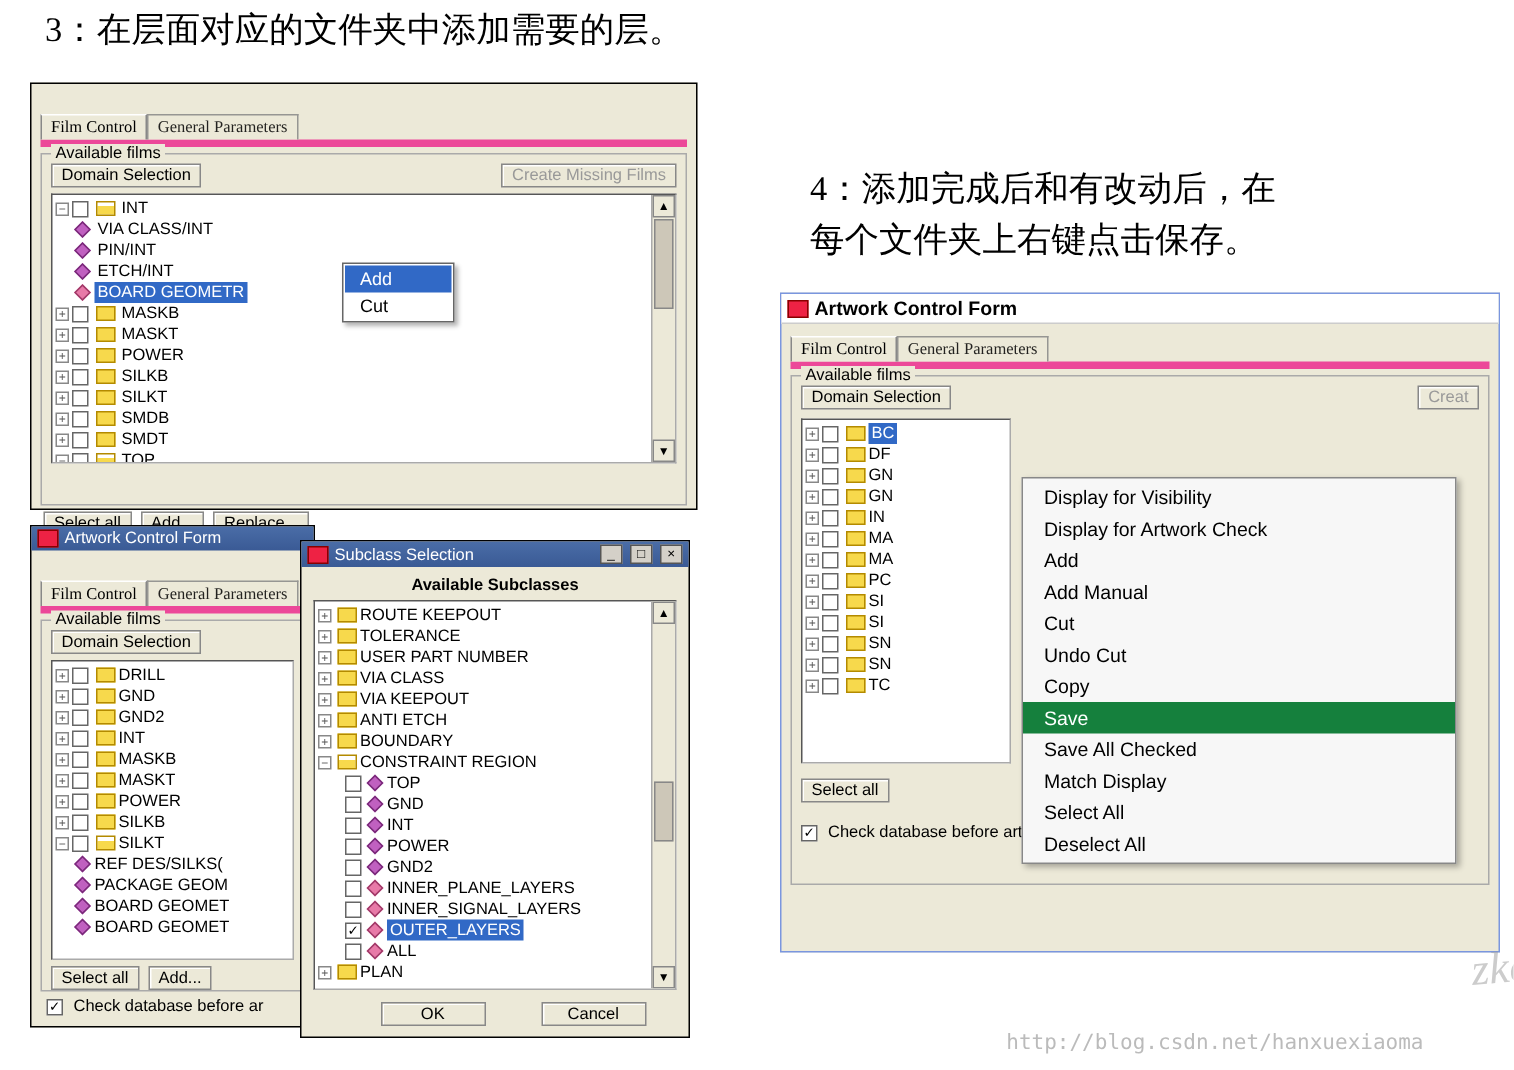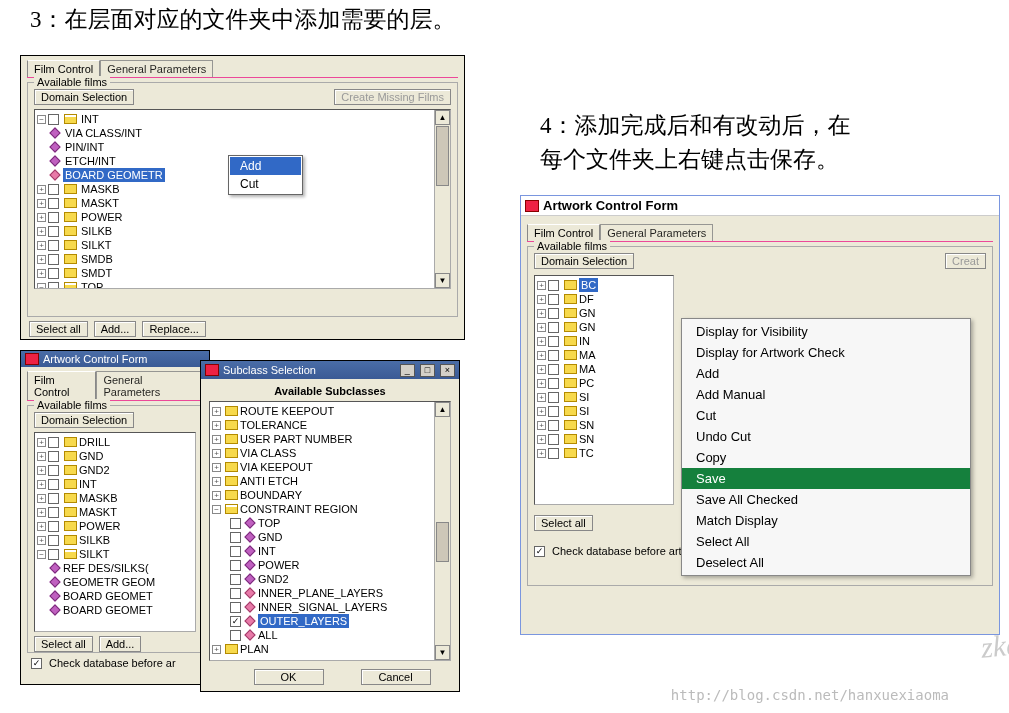--- a/index.html
+++ b/index.html
@@ -19,21 +19,21 @@
     font-family: SimSun, serif;
     line-height: 1.4;
     color: #000;
     position: absolute;
   }
   .panel {
     position: absolute;
     background: #ece9d8;
     border: 1px solid #000;
   }
-  .tabs { margin: 4px 6px 0 6px; display: flex; border-bottom: 1px solid #ec4899; }
+  .tabs { margin: 20px 6px 0 6px; display: flex; border-bottom: 5px solid #ec4899; font-family: Liberation Serif, serif; }
   .tab {
     padding: 2px 6px;
     font-size: 11px;
     border: 1px solid #888;
     border-bottom: none;
     background: #ece9d8;
     margin-right: 0;
   }
   .tab.active { background: #ece9d8; border-top-color:#fff; }
   .tab.inactive { background:#ece9d8; opacity:0.85; }
@@ -297,21 +297,21 @@
           <span class="cb"></span>
           <span class="folder open"></span>
           <span>SILKT</span>
         </div>
       <div class="treerow">
           <span class="diamond d-purple"></span>
           <span>REF DES/SILKS(</span>
         </div>
       <div class="treerow">
           <span class="diamond d-purple"></span>
-          <span>GEOMETR GEOM</span>
+          <span>PACKAGE GEOM</span>
         </div>
       <div class="treerow">
           <span class="diamond d-purple"></span>
           <span>BOARD GEOMET</span>
         </div>
       <div class="treerow">
           <span class="diamond d-purple"></span>
           <span>BOARD GEOMET</span>
         </div>
     </div>

